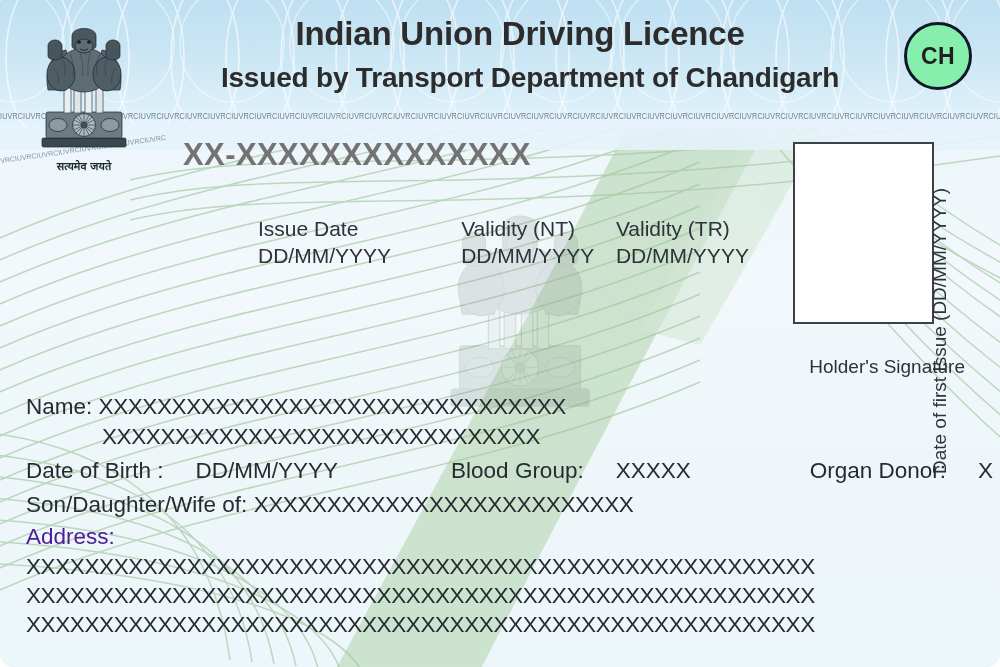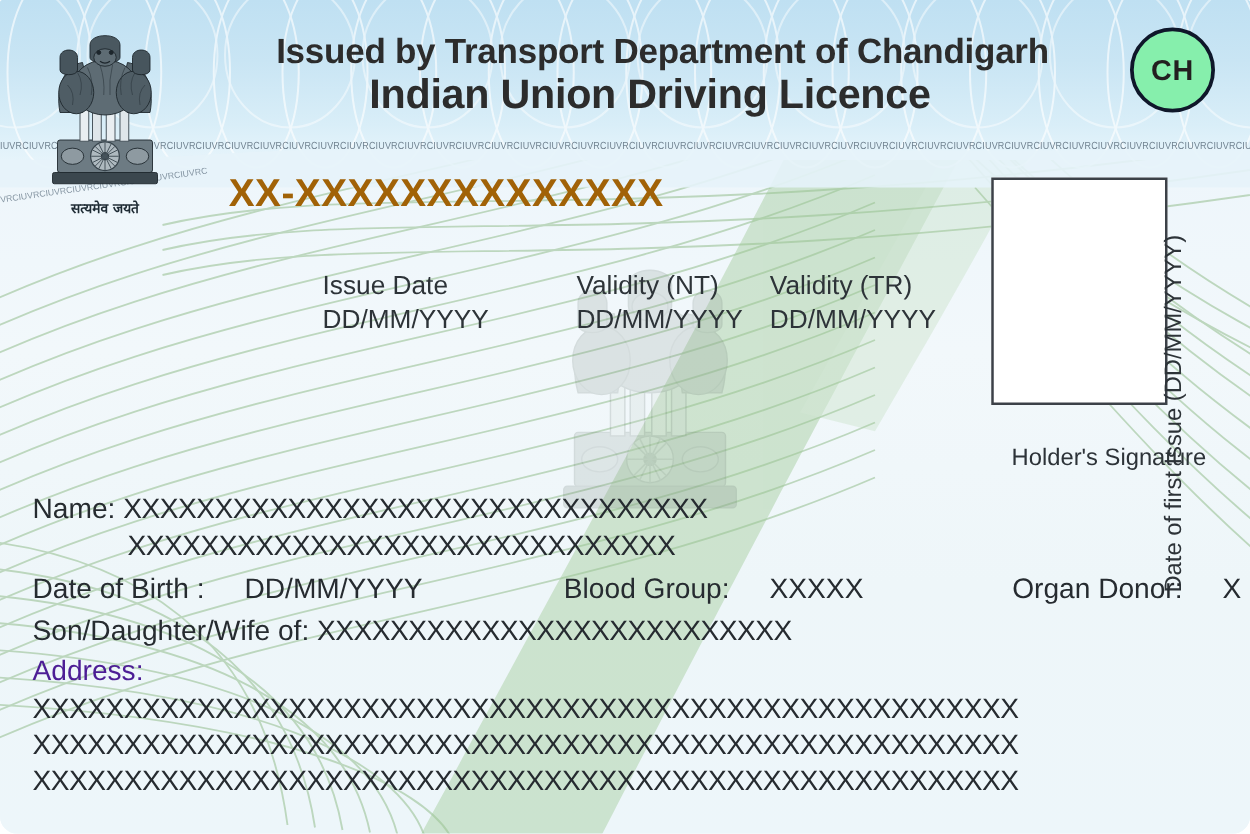--- a/index.html
+++ b/index.html
@@ -70,21 +70,21 @@
     line-height:1.12;padding-left:40px;
   }
   #title2{
     font-size:28px;font-weight:bold;color:#2c2c2c;letter-spacing:-.2px;
     line-height:1.15;margin-top:9px;padding-left:60px;
   }
 
   
   #licence-no{
     position:absolute;left:183px;top:137px;
-    font-size:31px;font-weight:bold;color:#a16207;letter-spacing:.4px;
+    font-size:31px;font-weight:bold;color:#737373;letter-spacing:.4px;
     white-space:nowrap;
   }
 
   
   #date-row{
     position:absolute;left:258px;top:216px;width:520px;
     display:flex;gap:0;
   }
   .date-cell{width:176px;text-align:left;}
   .date-cell.c2{width:168px;margin-left:41px;}
@@ -316,22 +316,22 @@
       <path d="M48,16 C48,5 72,5 72,16 L72,28 C72,35 48,35 48,28 Z" fill="#8b9a92"></path>
       <ellipse cx="60" cy="28" rx="10" ry="8" fill="#94a29a"></ellipse>
       <path d="M20,26 C20,17 36,17 36,26 L36,38 C36,44 20,44 20,38 Z" fill="#8b9a92"></path>
       <path d="M84,26 C84,17 100,17 100,26 L100,38 C100,44 84,44 84,38 Z" fill="#8b9a92"></path>
     </g>
   </svg>
 
   <div id="ch-badge">CH</div>
 
   <div id="title-block">
+    <div id="title1">Indian Union Driving Licence</div>
     <div id="title2">Issued by Transport Department of Chandigarh</div>
-    <div id="title1">Indian Union Driving Licence</div>
   </div>
 
   <div id="licence-no">XX-XXXXXXXXXXXXXX</div>
 
   <div id="date-row">
     <div class="date-cell">
       <div class="date-label">Issue Date</div>
       <div class="date-value">DD/MM/YYYY</div>
     </div>
     <div class="date-cell c2">

